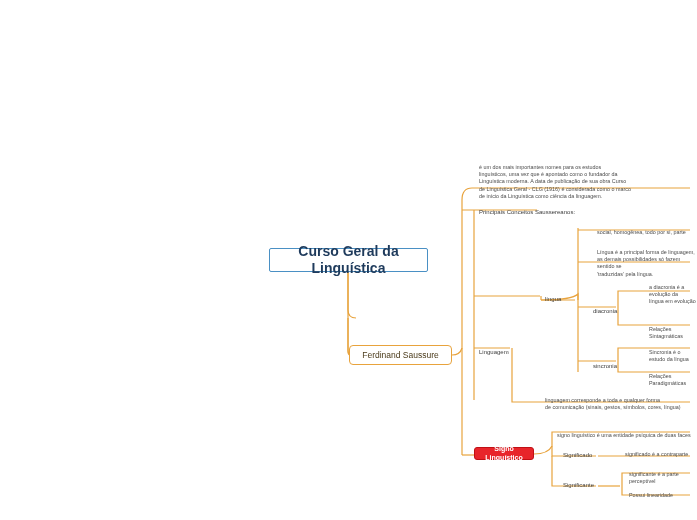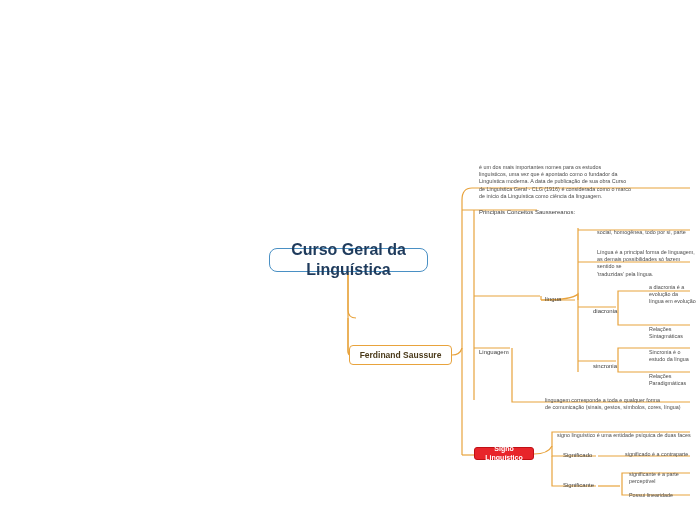--- a/index.html
+++ b/index.html
@@ -26,38 +26,38 @@
     box-sizing: border-box;
     line-height: 1.22;
   }
   
   .root {
     left: 269px;
     top: 248px;
     width: 159px;
     height: 24px;
     border: 1px solid #4a90c4;
-    border-radius: 8px;
+    border-radius: 2px;
     background: #ffffff;
     color: #1f3b5c;
-    font-size: 16px;
+    font-size: 14px;
     font-weight: bold;
     display: flex;
     align-items: center;
     justify-content: center;
     text-align: center;
   }
   
   .lvl2 {
     border: 1px solid #e8a33d;
     border-radius: 4px;
     background: #ffffff;
     color: #4a3a1a;
     font-size: 8px;
-    font-weight: bold;
+    font-weight: normal;
     display: flex;
     align-items: center;
     justify-content: center;
     text-align: center;
     padding: 2px 4px;
   }
   .node-ferdinand {
     left: 349px;
     top: 345px;
     width: 103px;

